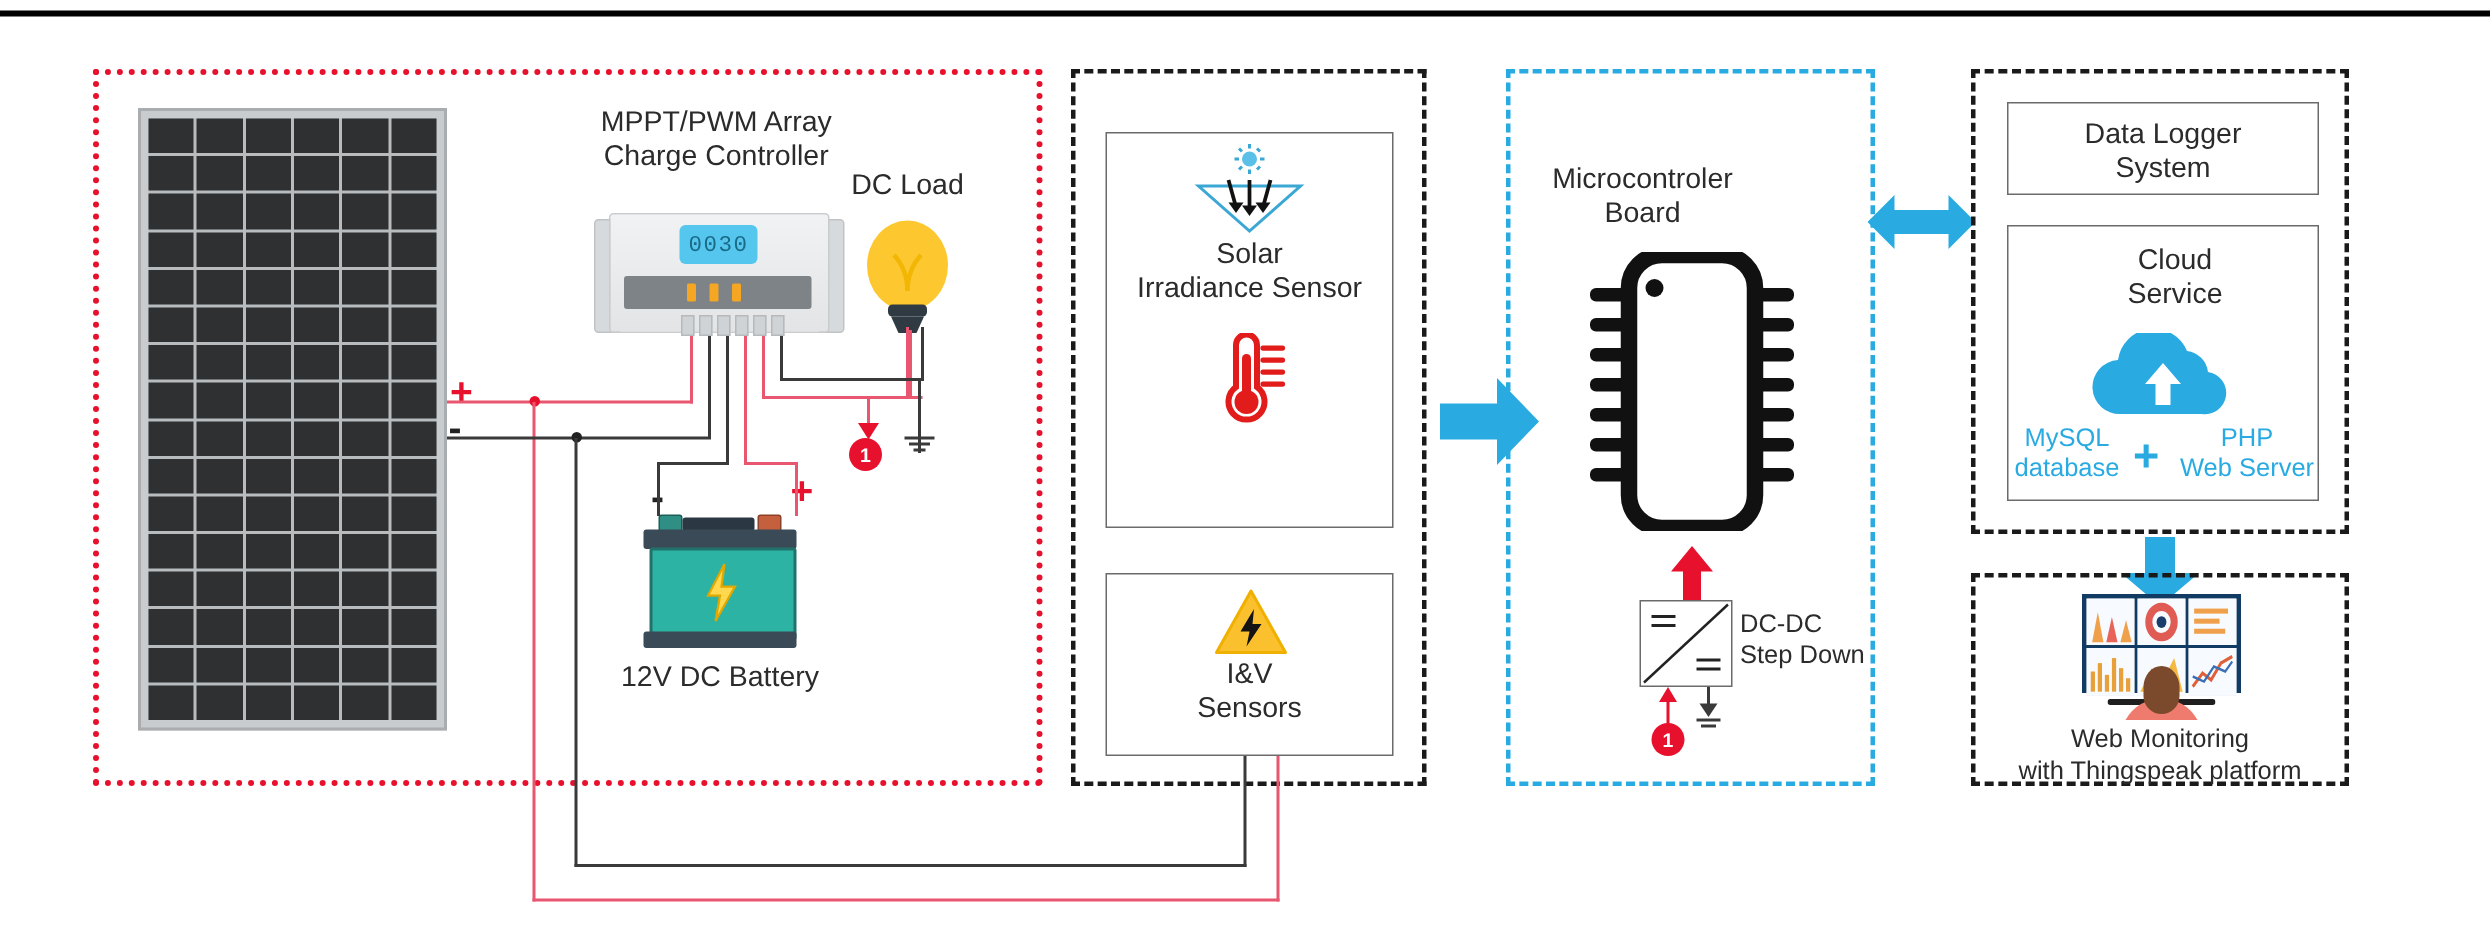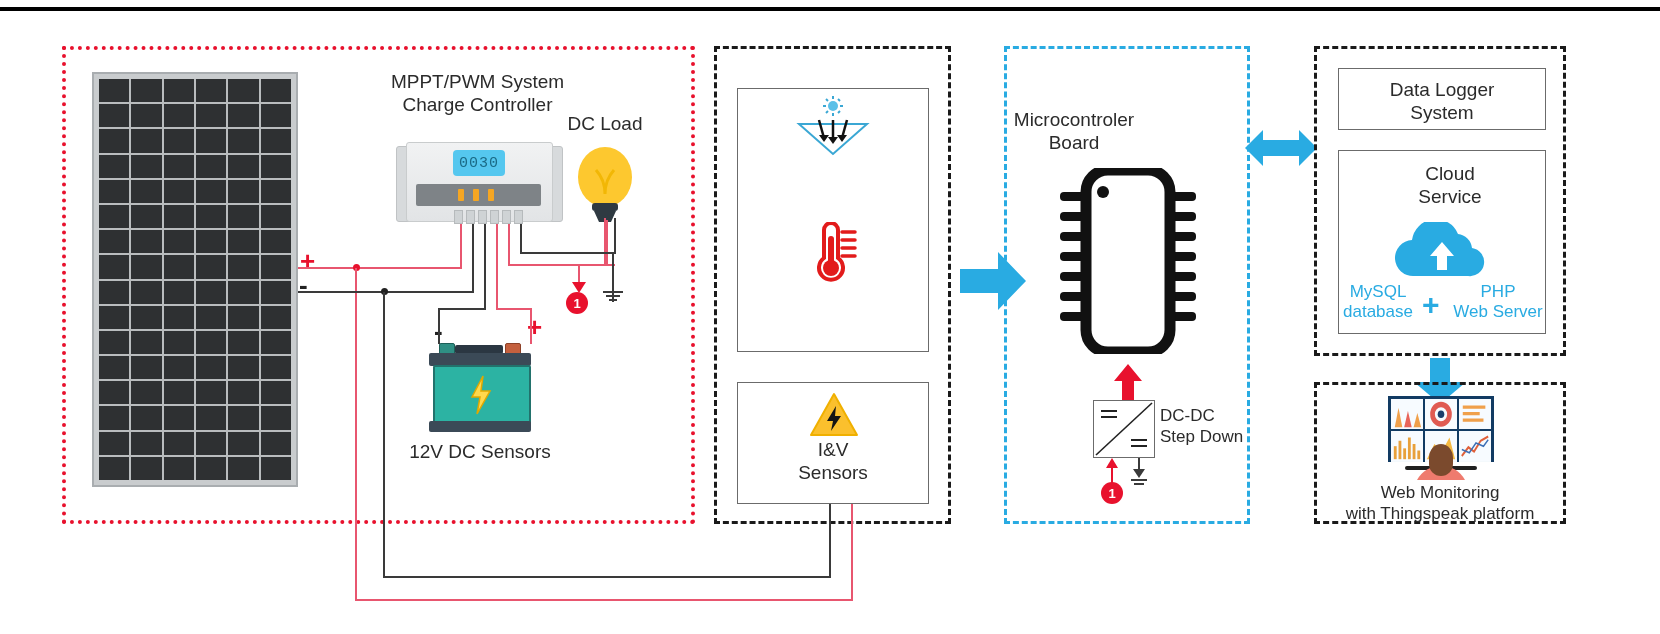--- a/index.html
+++ b/index.html
@@ -244,21 +244,21 @@
         <i></i>
       <i></i>
         <i></i>
         <i></i>
         <i></i>
         <i></i>
         <i></i>
     </div>
   </div>
 
-  <div class="abs lbl" style="left:370px; top:70px; width:215px;">MPPT/PWM System
+  <div class="abs lbl" style="left:370px; top:70px; width:215px;">MPPT/PWM Array
 Charge Controller</div>
 
   <div class="abs" style="left:396px; top:142px; width:165px; height:82px;">
     <div class="abs ctrl-ear" style="left:0px;  top:4px;  width:16px; height:74px;"></div>
     <div class="abs ctrl-ear" style="left:149px;top:4px;  width:16px; height:74px;"></div>
     <div class="abs ctrl-body" style="left:10px; top:0px; width:145px; height:78px;"></div>
     <div class="abs ctrl-screen" style="left:57px; top:8px; width:52px; height:26px;">0030</div>
     <div class="abs ctrl-band" style="left:20px; top:42px; width:125px; height:22px;"></div>
     <div class="abs ctrl-led" style="left:62px; top:47px; width:6px; height:12px;"></div>
     <div class="abs ctrl-led" style="left:77px; top:47px; width:6px; height:12px;"></div>
@@ -284,21 +284,21 @@
     <div class="abs bat-term-n" style="left:14px; top:8px; width:14px; height:12px;"></div>
     <div class="abs bat-term-p" style="left:80px; top:8px; width:14px; height:12px;"></div>
     <div class="abs bat-strip" style="left:30px; top:10px; width:48px; height:9px;"></div>
     <div class="abs bat-top" style="left:4px;  top:18px; width:102px; height:13px;"></div>
     <div class="abs bat-case" style="left:8px;  top:30px; width:94px;  height:58px;"></div>
     <div class="abs bat-base" style="left:4px;  top:86px; width:102px; height:11px;"></div>
     <svg class="abs" style="left:44px; top:40px;" width="24" height="40" viewBox="0 0 24 40">
       <path d="M14 1 L3 22 H11 L8 39 L21 16 H12 Z" fill="#ffd84d" stroke="#e0a800" stroke-width="1.5"></path>
     </svg>
   </div>
-  <div class="abs lbl" style="left:400px; top:440px; width:160px;">12V DC Sensors</div>
+  <div class="abs lbl" style="left:400px; top:440px; width:160px;">12V DC Battery</div>
   <div class="abs sign-k" style="left:434px; top:318px;">-</div>
   <div class="abs sign" style="left:527px; top:314px;">+</div>
 
   <div class="abs sign" style="left:300px; top:248px;">+</div>
   <div class="abs sign-k" style="left:299px; top:272px;">-</div>
 
   <div class="abs wire-r" style="left:298px; top:267px; width:164px; height:2px;"></div>
   <div class="abs wire-r" style="left:460px; top:224px; width:2px;  height:45px;"></div>
   <div class="abs dot-r" style="left:353px; top:264px; width:7px;  height:7px;"></div>
 
@@ -361,20 +361,22 @@
     </g>
     <g stroke="#111" stroke-width="2.5" fill="none">
       <path d="M26 24 L31 42"></path>
         <path d="M40 24 L40 44"></path>
         <path d="M54 24 L49 42"></path>
     </g>
     <path d="M31 46 l-5 -7 h10 z" fill="#111"></path>
     <path d="M40 48 l-5 -7 h10 z" fill="#111"></path>
     <path d="M49 46 l-5 -7 h10 z" fill="#111"></path>
   </svg>
+  <div class="abs lbl" style="left:745px; top:158px; width:176px;">Solar
+Irradiance Sensor</div>
 
   <svg class="abs" style="left:808px; top:222px;" width="50" height="62" viewBox="0 0 50 62">
     <path d="M16 8 a7 7 0 0 1 14 0 v28 a12 12 0 1 1 -14 0 Z" fill="none" stroke="#e21b1b" stroke-width="4"></path>
     <circle cx="23" cy="46" r="8" fill="#e21b1b"></circle>
     <rect x="20" y="14" width="6" height="28" rx="3" fill="#e21b1b"></rect>
     <g stroke="#e21b1b" stroke-width="3.5" stroke-linecap="round">
       <line x1="34" y1="10" x2="47" y2="10"></line>
       <line x1="34" y1="18" x2="47" y2="18"></line>
       <line x1="34" y1="26" x2="47" y2="26"></line>
       <line x1="34" y1="34" x2="47" y2="34"></line>
@@ -388,21 +390,21 @@
   </svg>
   <div class="abs lbl" style="left:745px; top:438px; width:176px;">I&amp;V
 Sensors</div>
 
   <svg class="abs" style="left:960px; top:252px;" width="66" height="58" viewBox="0 0 66 58">
     <path d="M0 17 H38 V0 L66 29 L38 58 V41 H0 Z" fill="#29abe2"></path>
   </svg>
 
   <div class="abs grp grp-blue" style="left:1004px; top:46px; width:246px; height:478px;"></div>
 
-  <div class="abs lbl" style="left:994px; top:108px; width:160px;">Microcontroler
+  <div class="abs lbl" style="left:1015px; top:108px; width:160px;">Microcontroler
 Board</div>
 
   <svg class="abs" style="left:1058px; top:168px;" width="140" height="186" viewBox="0 0 140 186">
     <g fill="#111111">
       <rect x="2" y="24" width="30" height="9" rx="4"></rect>
       <rect x="2" y="44" width="30" height="9" rx="4"></rect>
       <rect x="2" y="64" width="30" height="9" rx="4"></rect>
       <rect x="2" y="84" width="30" height="9" rx="4"></rect>
       <rect x="2" y="104" width="30" height="9" rx="4"></rect>
       <rect x="2" y="124" width="30" height="9" rx="4"></rect>

